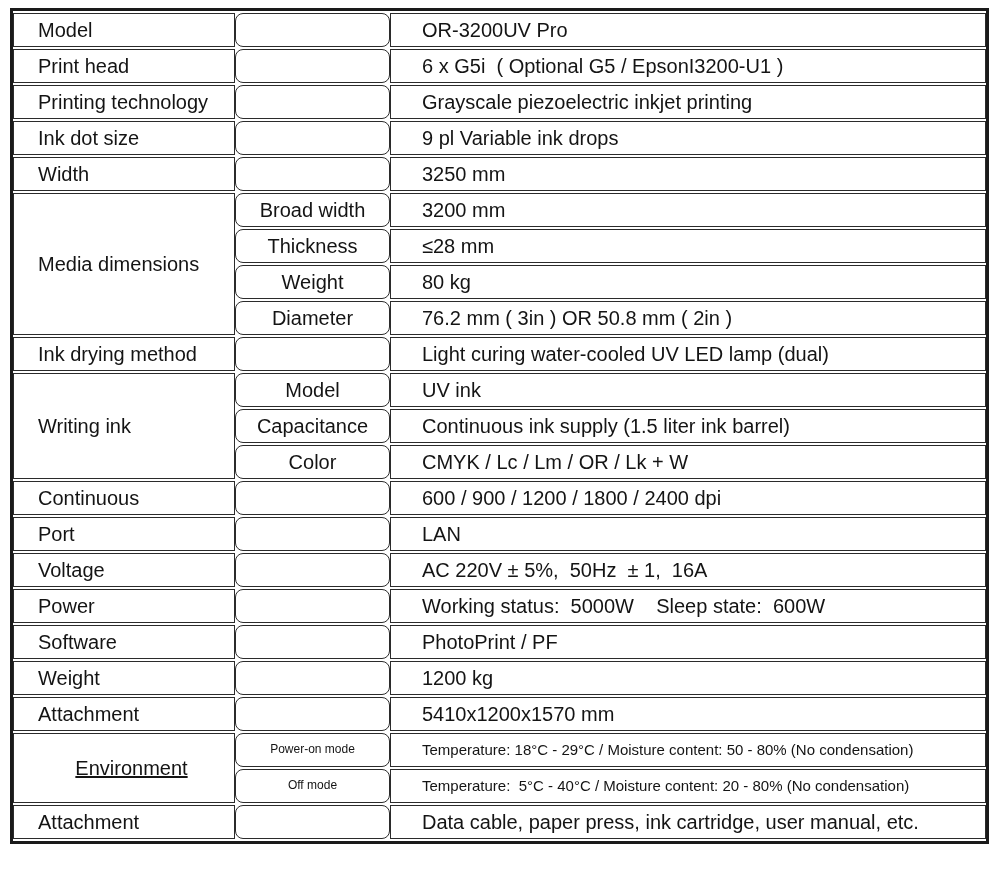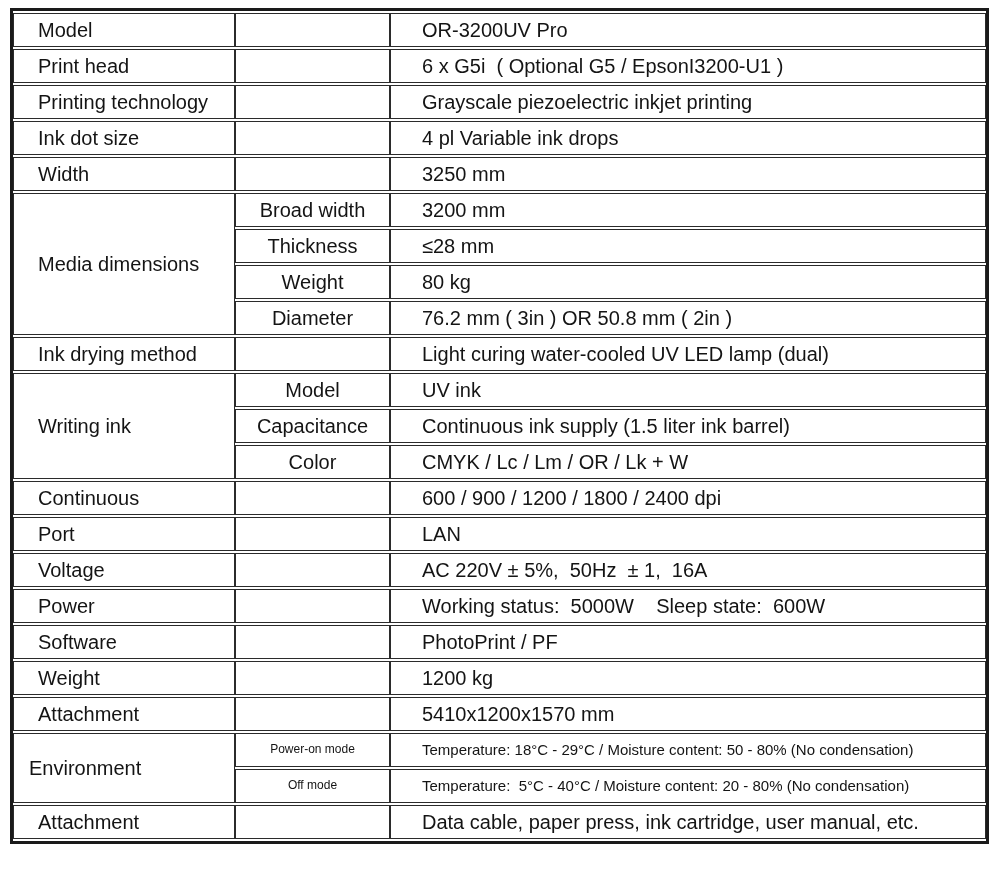--- a/index.html
+++ b/index.html
@@ -29,22 +29,22 @@
     background: #ffffff;
     height: 32px;
     padding: 0;
     font-size: 20px;
     line-height: 1.1;
     vertical-align: middle;
     white-space: pre;
     overflow: hidden;
   }
   td.c1 { padding-left: 24px; }
-  td.c1.center { padding-left: 15px; }
-  td.c2 { text-align: center; }
+  td.c1.center { text-align: center; padding-left: 15px; text-decoration: underline; }
+  td.c2 { text-align: center; border-radius: 8px; }
   td.c3 { padding-left: 31px; }
   td.sub-small { font-size: 12px; }
   td.val-small { font-size: 15px; margin-left: 46px; }
 </style>
 </head>
 <body>
 
 <table class="spec">
   <colgroup>
     <col style="width:222px">
@@ -63,21 +63,21 @@
       <td class="c3">6 x G5i  ( Optional G5 / EpsonI3200-U1 )</td>
     </tr>
     <tr>
       <td class="c1">Printing technology</td>
       <td class="c2"></td>
       <td class="c3">Grayscale piezoelectric inkjet printing</td>
     </tr>
     <tr>
       <td class="c1">Ink dot size</td>
       <td class="c2"></td>
-      <td class="c3">4 pl Variable ink drops</td>
+      <td class="c3">9 pl Variable ink drops</td>
     </tr>
     <tr>
       <td class="c1">Width</td>
       <td class="c2"></td>
       <td class="c3">3250 mm</td>
     </tr>
     <tr>
       <td class="c1" rowspan="4">Media dimensions</td>
       <td class="c2">Broad width</td>
       <td class="c3">3200 mm</td>

